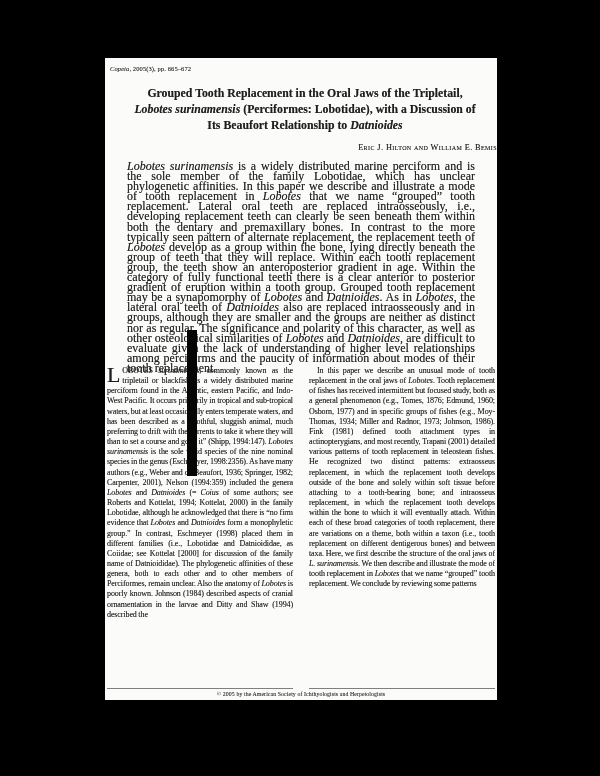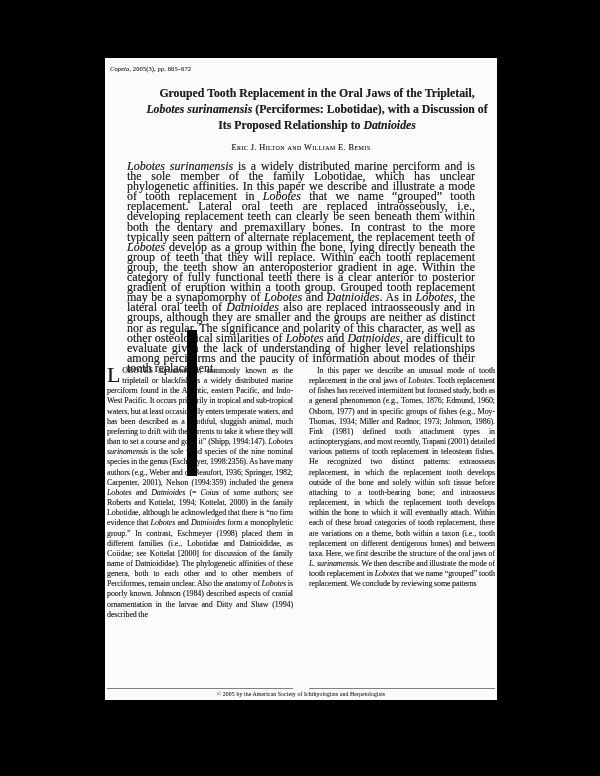--- a/index.html
+++ b/index.html
@@ -13,28 +13,28 @@
   .paper{
     position:absolute;left:105px;top:58px;width:392px;height:642px;
     background:#fbfbf9;color:#262626;
     text-shadow:0 0 0.4px rgba(40,40,40,.55);
   }
   .journal-line{
     position:absolute;left:5px;top:7px;
     font-size:6.5px;letter-spacing:.1px;color:#333;
   }
   .title-block{
-    position:absolute;top:27px;left:16px;width:100%;
+    position:absolute;top:27px;left:4px;width:100%;
     text-align:center;font-weight:bold;color:#1f1f1f;
     font-size:11.8px;line-height:16px;
   }
   .title-block .tline{white-space:nowrap;}
   .authors{
     position:absolute;top:85px;left:0;width:100%;
-    text-align:center;font-size:8.3px;letter-spacing:.4px;
+    text-align:right;font-size:8.3px;letter-spacing:.4px;
     font-variant:small-caps;color:#242424;
   }
   .abstract{
     position:absolute;left:22px;right:22px;top:103px;
     font-size:12px;line-height:10.1px;font-weight:normal;
     text-align:justify;color:#222;
   }
   .columns{
     position:absolute;left:2px;top:308px;width:388px;height:322px;
     overflow:hidden;display:flex;gap:16px;
@@ -68,21 +68,21 @@
 </head>
 <body>
 
 <div class="paper">
 
   <div class="journal-line"><i>Copeia,</i><span> 2005(3), pp. 665–672</span></div>
 
   <div class="title-block">
     <div class="tline"><span>Grouped Tooth Replacement in the Oral Jaws of the Tripletail,</span></div>
     <div class="tline"><i>Lobotes surinamensis</i><span> (Perciformes: Lobotidae), with a Discussion of</span></div>
-    <div class="tline"><span>Its Proposed Relationship to </span><i>Datnioides</i></div>
+    <div class="tline"><span>Its Beaufort Relationship to </span><i>Datnioides</i></div>
   </div>
 
   <div class="authors">Eric J. Hilton and William E. Bemis</div>
 
   <div class="abstract"><i>Lobotes surinamensis</i><span> is a widely distributed marine perciform and is the sole member of the family Lobotidae, which has unclear phylogenetic affinities. In this paper we describe and illustrate a mode of tooth replacement in </span><i>Lobotes</i><span> that we name “grouped” tooth replacement. Lateral oral teeth are replaced intraosseously, i.e., developing replacement teeth can clearly be seen beneath them within both the dentary and premaxillary bones. In contrast to the more typically seen pattern of alternate replacement, the replacement teeth of </span><i>Lobotes</i><span> develop as a group within the bone, lying directly beneath the group of teeth that they will replace. Within each tooth replacement group, the teeth show an anteroposterior gradient in age. Within the category of fully functional teeth there is a clear anterior to posterior gradient of eruption within a tooth group. Grouped tooth replacement may be a synapomorphy of </span><i>Lobotes</i><span> and </span><i>Datnioides</i><span>. As in </span><i>Lobotes</i><span>, the lateral oral teeth of </span><i>Datnioides</i><span> also are replaced intraosseously and in groups, although they are smaller and the groups are neither as distinct nor as regular. The significance and polarity of this character, as well as other osteological similarities of </span><i>Lobotes</i><span> and </span><i>Datnioides</i><span>, are difficult to evaluate given the lack of understanding of higher level relationships among perciforms and the paucity of information about modes of their tooth replacement.</span></div>
 
   <div class="columns">
     <div class="col">
       <p><span class="dropcap">L</span><span><span>OBOTES </span><i>surinamensis</i><span>, commonly known as the tripletail or blackfish, is a widely distributed marine perciform found in the Atlantic, eastern Pacific, and Indo-West Pacific. It occurs primarily in tropical and sub-tropical waters, but at least occasionally enters temperate waters, and has been described as a “slothful, sluggish animal, much preferring to drift with the currents to take it where they will than to set a course and go to it” (Shipp, 1994:147). </span><i>Lobotes surinamensis</i><span> is the sole valid species of the nine nominal species in the genus (Eschmeyer, 1998:2356). As have many authors (e.g., Weber and de Beaufort, 1936; Springer, 1982; Carpenter, 2001), Nelson (1994:359) included the genera </span><i>Lobotes</i><span> and </span><i>Datnioides</i><span> (= </span><i>Coius</i><span> of some authors; see Roberts and Kottelat, 1994; Kottelat, 2000) in the family Lobotidae, although he acknowledged that there is “no firm evidence that </span><i>Lobotes</i><span> and </span><i>Datnioides</i><span> form a monophyletic group.” In contrast, Eschmeyer (1998) placed them in different families (i.e., Lobotidae and Datnioididae, as Coiidae; see Kottelat [2000] for discussion of the family name of Datnioididae). The phylogenetic affinities of these genera, both to each other and to other members of Perciformes, remain unclear. Also the anatomy of </span><i>Lobotes</i><span> is poorly known. Johnson (1984) described aspects of cranial ornamentation in the larvae and Ditty and Shaw (1994) described the</span></span></p>
     </div>

